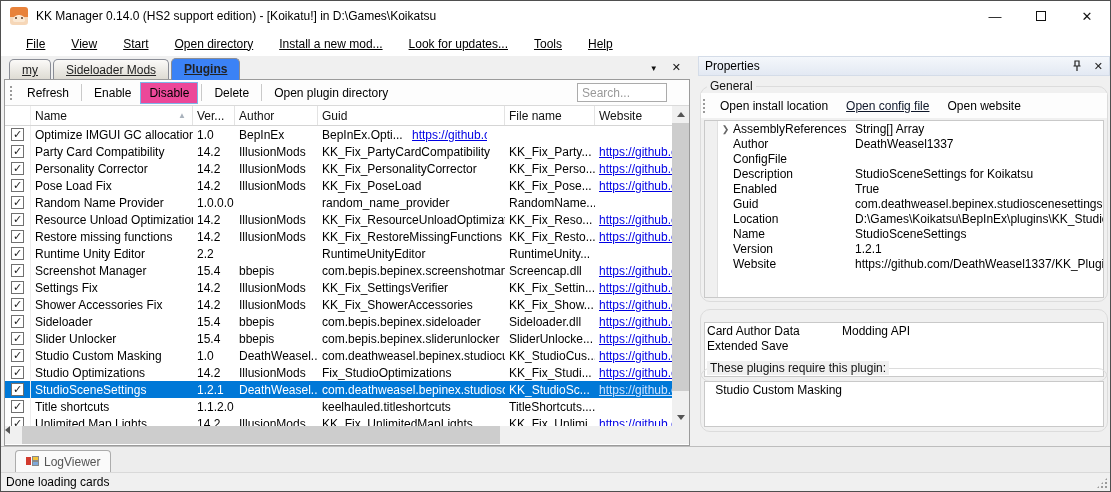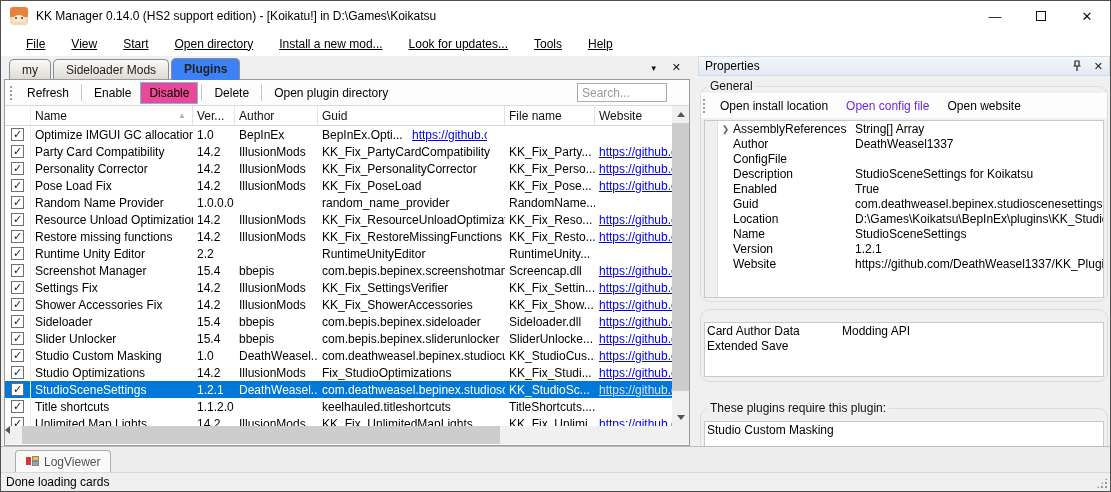--- a/index.html
+++ b/index.html
@@ -27,21 +27,21 @@
 
   
   .main { position:absolute; top:55px; left:0; right:0; bottom:45px; }
   .left  { position:absolute; left:0; top:0; width:690px; bottom:0; }
   .right { position:absolute; left:697px; top:0; width:412px; bottom:0; }
 
   
   .tabstrip { position:relative; height:23px; display:flex; align-items:flex-end; padding-left:8px; }
   .tab { position:relative; height:20px; padding:3px 12px 0; margin-right:2px; border:1px solid #898C95;
          border-bottom:none; border-radius:5px 5px 0 0; background:linear-gradient(#FBFAF8,#DEDBD3);
-         color:#222; z-index:1; }
+         color:#222; z-index:1;text-decoration:underline; }
   .tab.active { height:22px; background:#3b82f6; font-weight:bold; z-index:3; margin-bottom:-1px; }
   .tabstrip-ctrls { position:absolute; right:10px; top:5px; display:flex; gap:14px; font-size:11px; color:#111; z-index:3;}
 
   
   .pane { position:absolute; top:23px; left:3px; width:686px; bottom:0; background:#fff;
           border:1px solid #9B9B9B; z-index:2; }
   .toolbar { position:relative; height:26px; display:flex; align-items:center; background:#FDFDFD;
              border-bottom:1px solid #DADADA; padding-left:3px; }
   .grip { width:5px; height:16px; margin:0 4px 0 1px;
           background-image:radial-gradient(circle, #9a9a9a 1px, transparent 1.2px);
@@ -84,25 +84,25 @@
   .hthumb { position:absolute; left:17px; top:0; height:18px; width:478px; background:#CDCDCD; }
 
   
   .propheader { height:20px; background:linear-gradient(#F4F7FB,#E3E9F3); border:1px solid #D4DCE8;
                 display:flex; align-items:center; padding:0 6px; }
   .propheader .title { flex:1; }
   .phicons { display:flex; gap:12px; align-items:center; color:#222; }
   .groupbox { position:absolute; left:2px; right:2px; border:1px solid #DCDCDC; border-radius:10px; }
   .gb-general  { top:30px; height:216px; }
   .gb-requires { top:253px; height:73px; }
-  .gb-required { top:352px; height:64px; }
+  .gb-required { top:312px; height:64px;text-align:right; }
   .gblabel { position:absolute; top:-8px; left:6px; background:#F0F0F0; padding:0 3px; color:#111; }
   .ptoolbar { display:flex; align-items:center; height:25px; margin-top:6px; background:#FDFDFD; }
   .pbtn { padding:3px 9px; }
-  .pbtn.disabled { color:#6d28d9; }
+  .pbtn.disabled { color:#0f172a;text-decoration:underline; }
   .pgrid { position:absolute; top:33px; left:3px; right:3px; bottom:3px; background:#fff;
            border:1px solid #C9C9C9; overflow:hidden; }
   .pgutter { position:absolute; left:0; top:0; bottom:0; width:13px; background:#F0F0F0;
              border-right:1px solid #E0E0E0; }
   .prow { display:flex; height:15px; align-items:center; margin-left:13px; }
   .pexp { width:15px; text-align:center; font-size:9px; color:#666; }
   .pkey { width:122px; overflow:hidden; white-space:nowrap; padding-right:4px; }
   .pval { flex:1; overflow:hidden; white-space:nowrap; }
   .listbox { position:absolute; left:3px; top:12px; right:3px; bottom:4px; background:#fff;
              border:1px solid #C9C9C9; overflow:hidden; padding:1px 2px;

